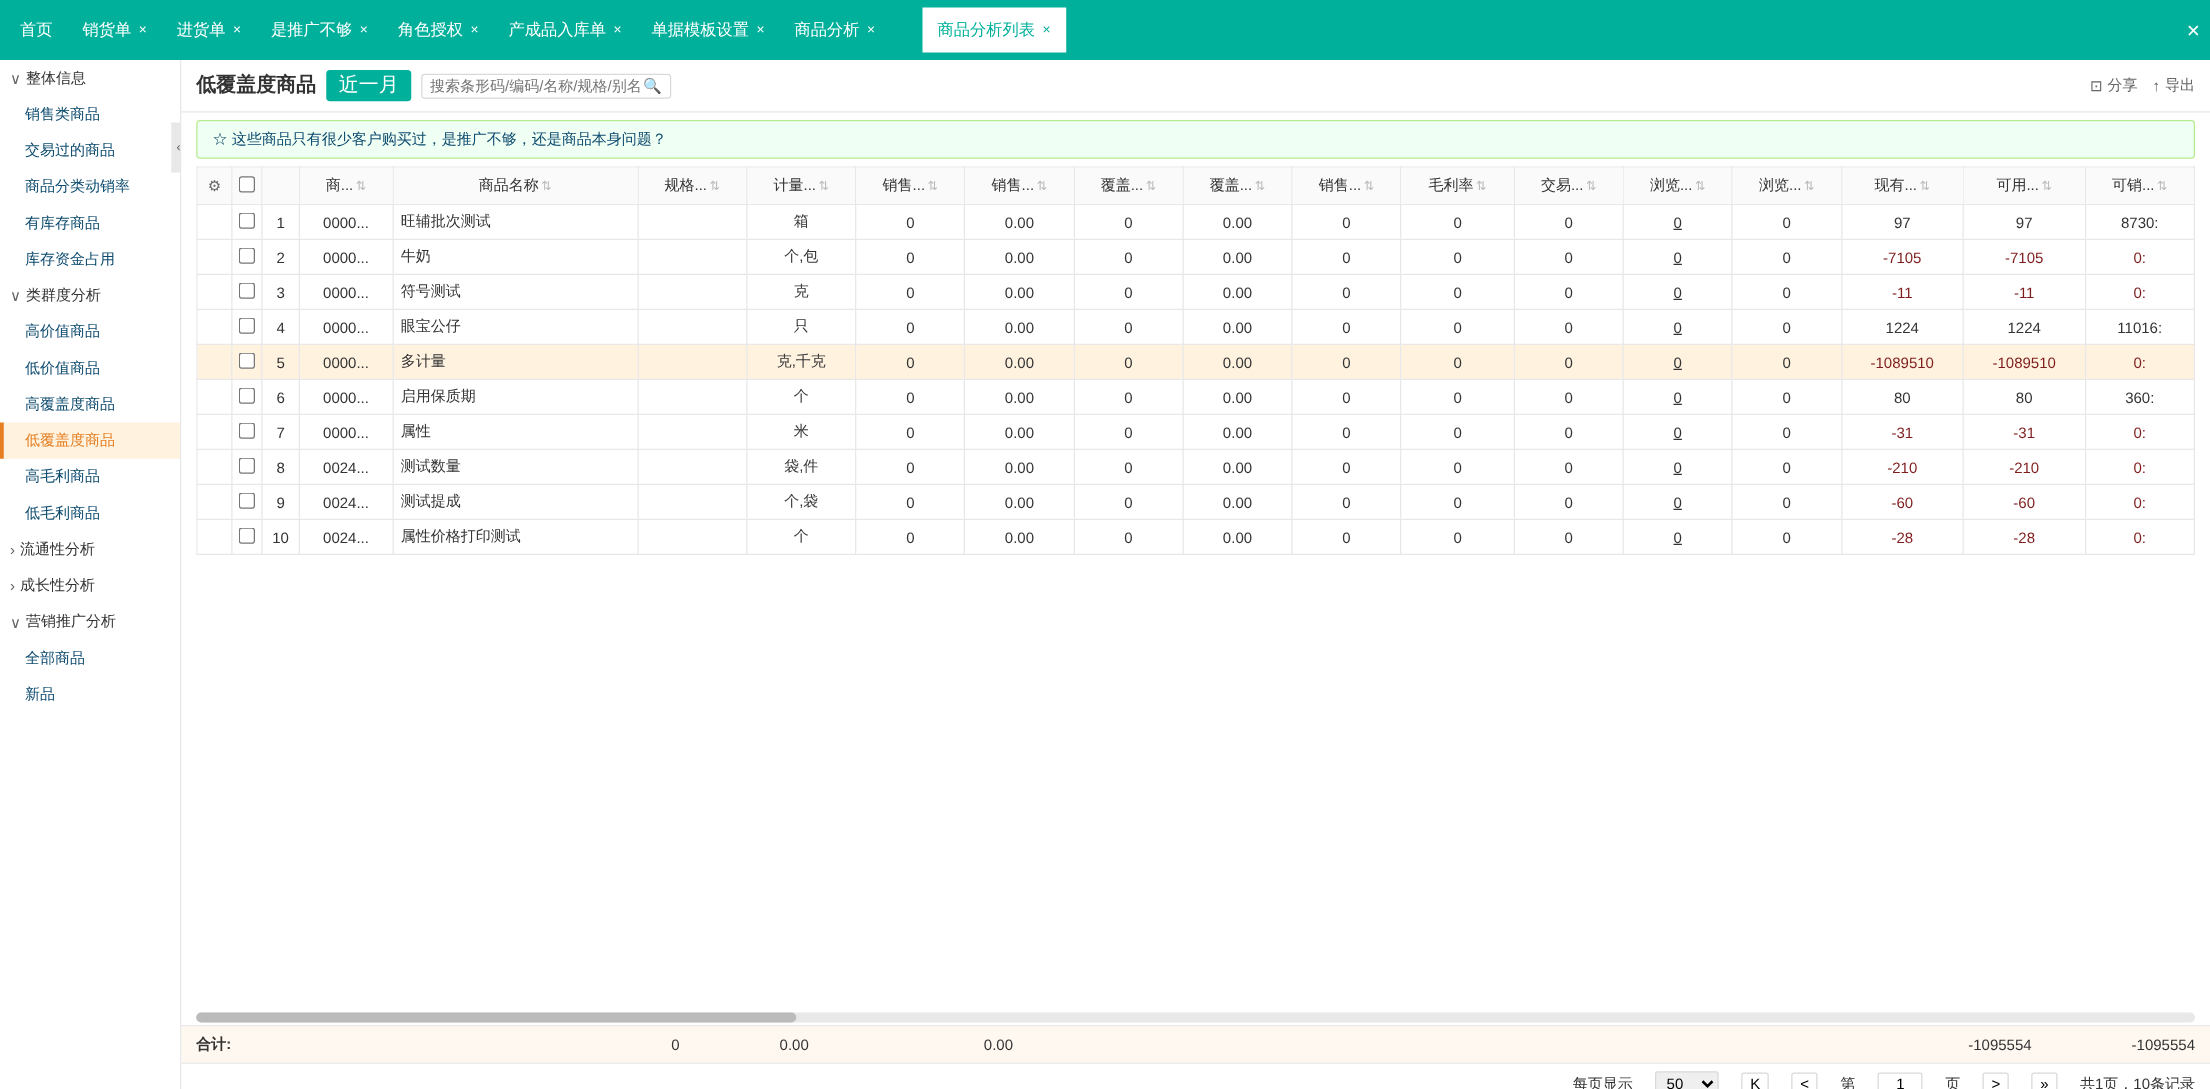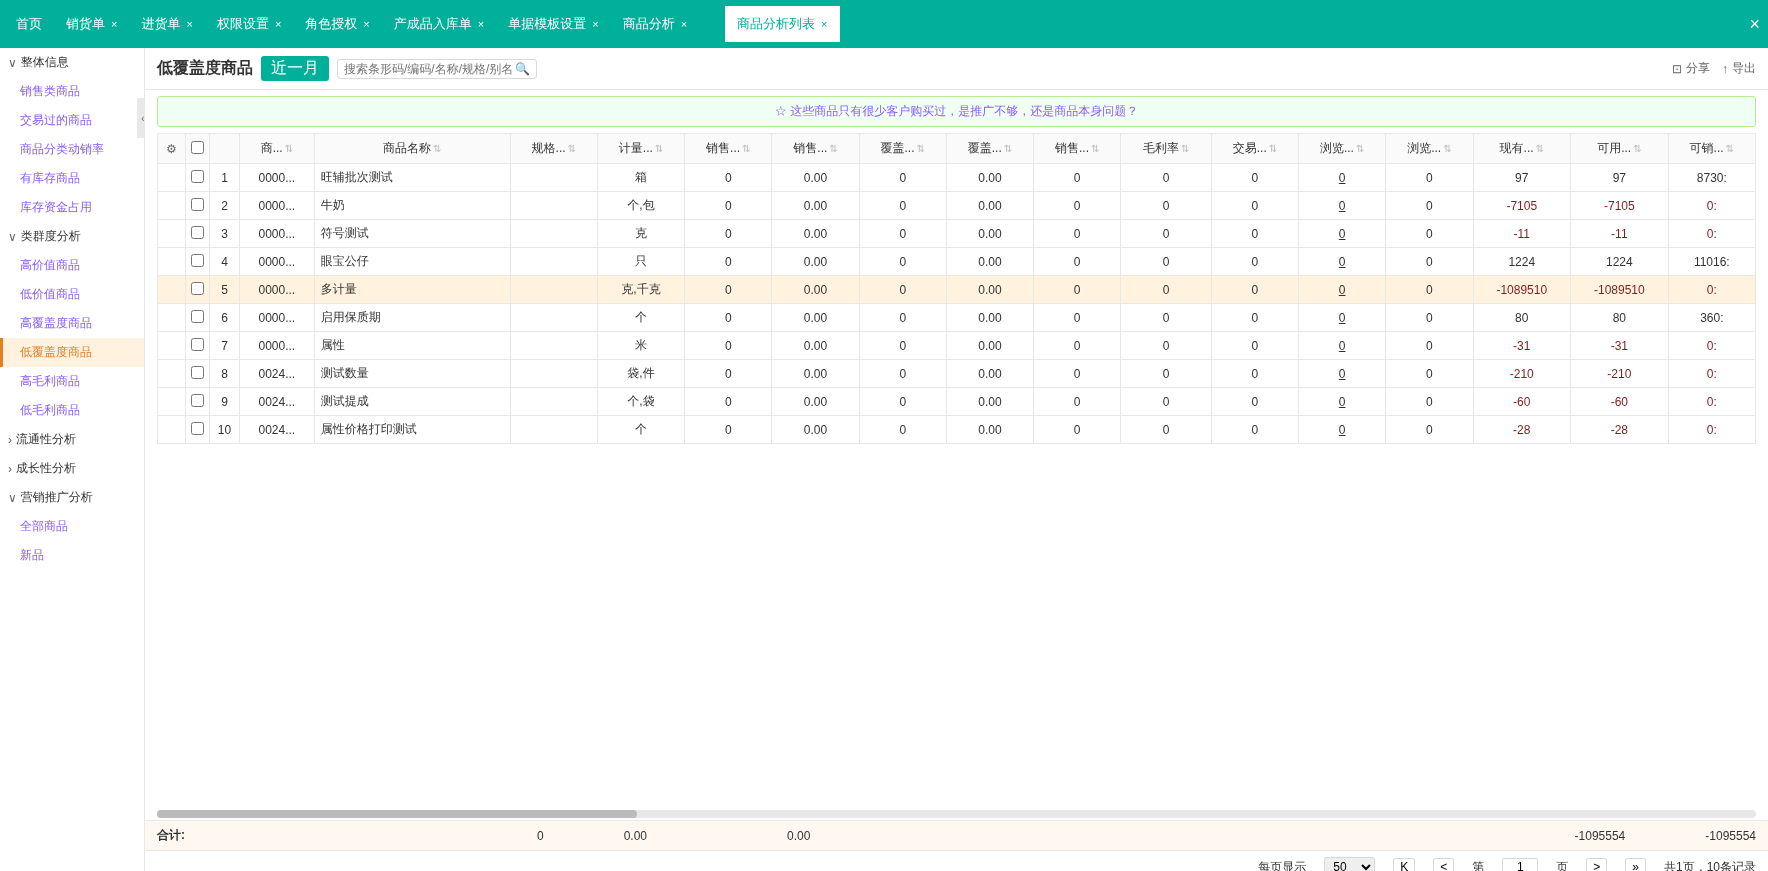--- a/index.html
+++ b/index.html
@@ -49,21 +49,21 @@
       padding: 6px 8px;
       font-size: 12px;
       color: #333;
       cursor: pointer;
       user-select: none;
     }
     .sidebar-section-header .arrow { margin-right: 4px; color: #666; }
     .sidebar-item {
       padding: 6px 8px 6px 20px;
       font-size: 12px;
-      color: #8b5cf6;
+      color: #0c4a6e;
       cursor: pointer;
     }
     .sidebar-item.active { background: #fff3e0; color: #e67e22; border-left: 3px solid #e67e22; padding-left: 17px; }
     .sidebar-collapse-btn {
       position: absolute;
       top: 50px;
       left: 137px;
       width: 14px;
       height: 40px;
       background: #e8e8e8;
@@ -131,24 +131,23 @@
     }
 
     
     .info-banner {
       background: #f0fff4;
       border: 1px solid #b7eb8f;
       margin: 6px 12px;
       padding: 6px 12px;
       border-radius: 3px;
       font-size: 12px;
-      color: #8b5cf6;
+      color: #0c4a6e;
       display: flex; align-items: center; gap: 6px;
       flex-shrink: 0;
-      justify-content: center;
     }
 
     
     .table-wrapper {
       flex: 1;
       overflow: auto;
       margin: 0 12px;
     }
     table {
       width: 100%;
@@ -260,21 +259,21 @@
   </div>
   <div class="nav-tab">
     <span>销货单</span>
     <span class="close-icon">×</span>
   </div>
   <div class="nav-tab">
     <span>进货单</span>
     <span class="close-icon">×</span>
   </div>
   <div class="nav-tab">
-    <span>权限设置</span>
+    <span>是推广不够</span>
     <span class="close-icon">×</span>
   </div>
   <div class="nav-tab">
     <span>角色授权</span>
     <span class="close-icon">×</span>
   </div>
   <div class="nav-tab">
     <span>产成品入库单</span>
     <span class="close-icon">×</span>
   </div>

